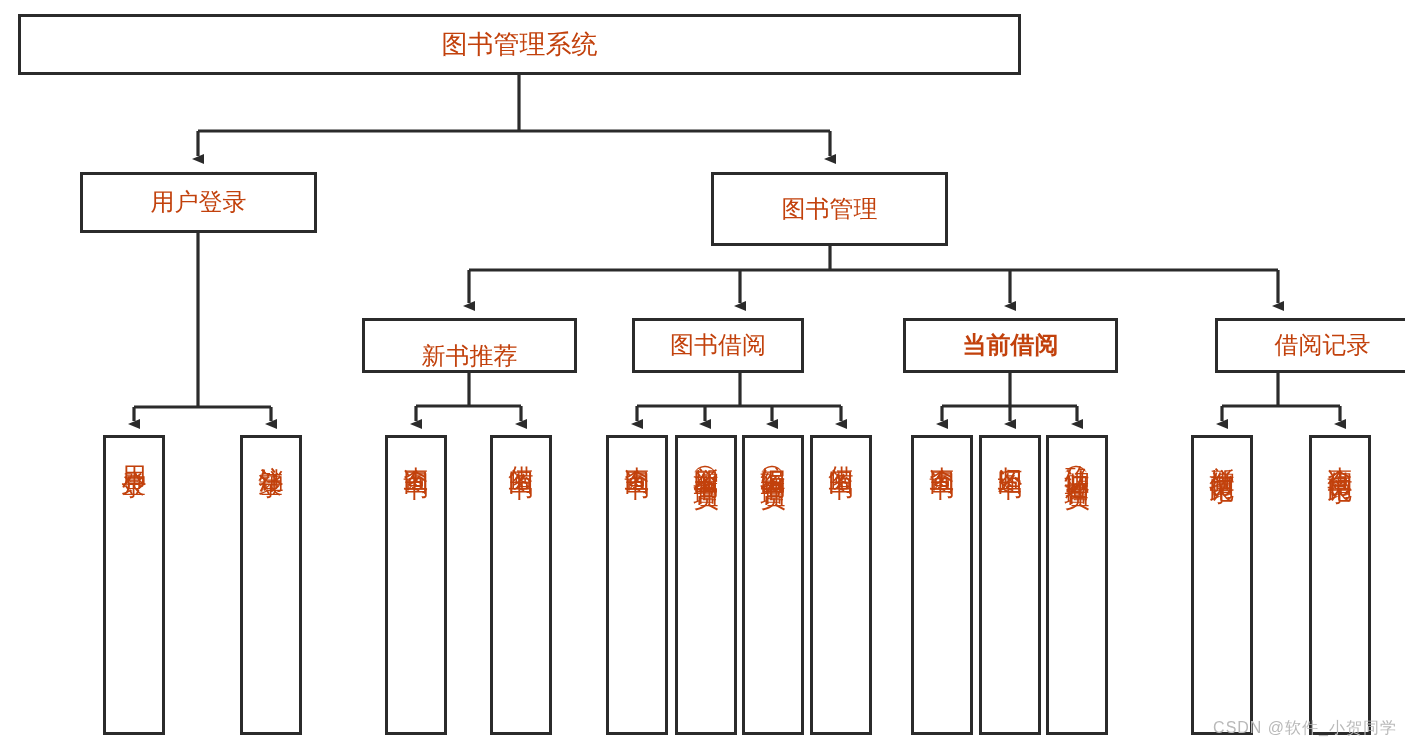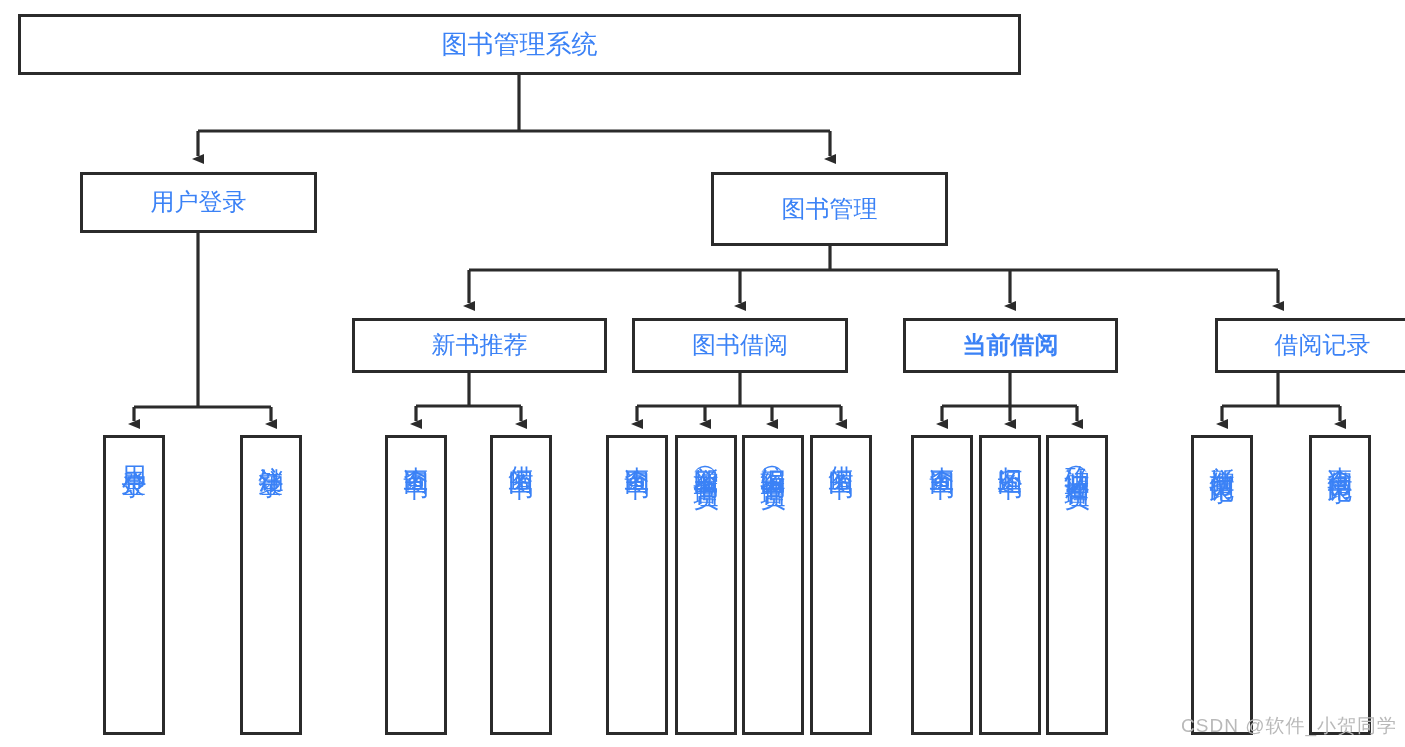--- a/index.html
+++ b/index.html
@@ -26,21 +26,21 @@
     pointer-events: none;
   }
   .node {
     position: absolute;
     box-sizing: border-box;
     background: #ffffff;
     border: 3px solid #2b2b2b;
     display: flex;
     align-items: center;
     justify-content: center;
-    color: #3b82f6;
+    color: #c2410c;
   }
   .node .lbl {
     display: block;
     text-align: center;
     line-height: 1.18;
   }
   
   .n-root { font-size: 26px; }
   
   .n-mid { font-size: 24px; }
@@ -55,21 +55,21 @@
     text-orientation: upright;
     font-size: 25px;
     letter-spacing: 3px;
     line-height: 1;
     white-space: nowrap;
   }
   .watermark {
     position: absolute;
     right: 8px;
     bottom: 8px;
-    font-size: 19px;
+    font-size: 16px;
     color: #b9b9b9;
     letter-spacing: 1px;
     white-space: nowrap;
   }
 </style>
 </head>
 <body>
 
 <div id="canvas">
 
@@ -129,25 +129,25 @@
   </div>
 
   <div class="node n-mid" style="left:80px; top:172px; width:237px; height:61px;">
     <span class="lbl">用户登录</span>
   </div>
 
   <div class="node n-mid" style="left:711px; top:172px; width:237px; height:74px;">
     <span class="lbl">图书管理</span>
   </div>
 
-  <div class="node n-mid" style="left:352px; top:318px; width:255px; height:55px;">
+  <div class="node n-mid" style="left:362px; top:318px; width:215px; height:55px;align-items:flex-end;">
     <span class="lbl">新书推荐</span>
   </div>
 
-  <div class="node n-mid" style="left:632px; top:318px; width:216px; height:55px;">
+  <div class="node n-mid" style="left:632px; top:318px; width:172px; height:55px;">
     <span class="lbl">图书借阅</span>
   </div>
 
   <div class="node n-mid" style="left:903px; top:318px; width:215px; height:55px;font-weight:bold;">
     <span class="lbl">当前借阅</span>
   </div>
 
   <div class="node n-mid" style="left:1172px; top:318px; width:215px; height:55px;margin-left:43px;">
     <span class="lbl">借阅记录</span>
   </div>

